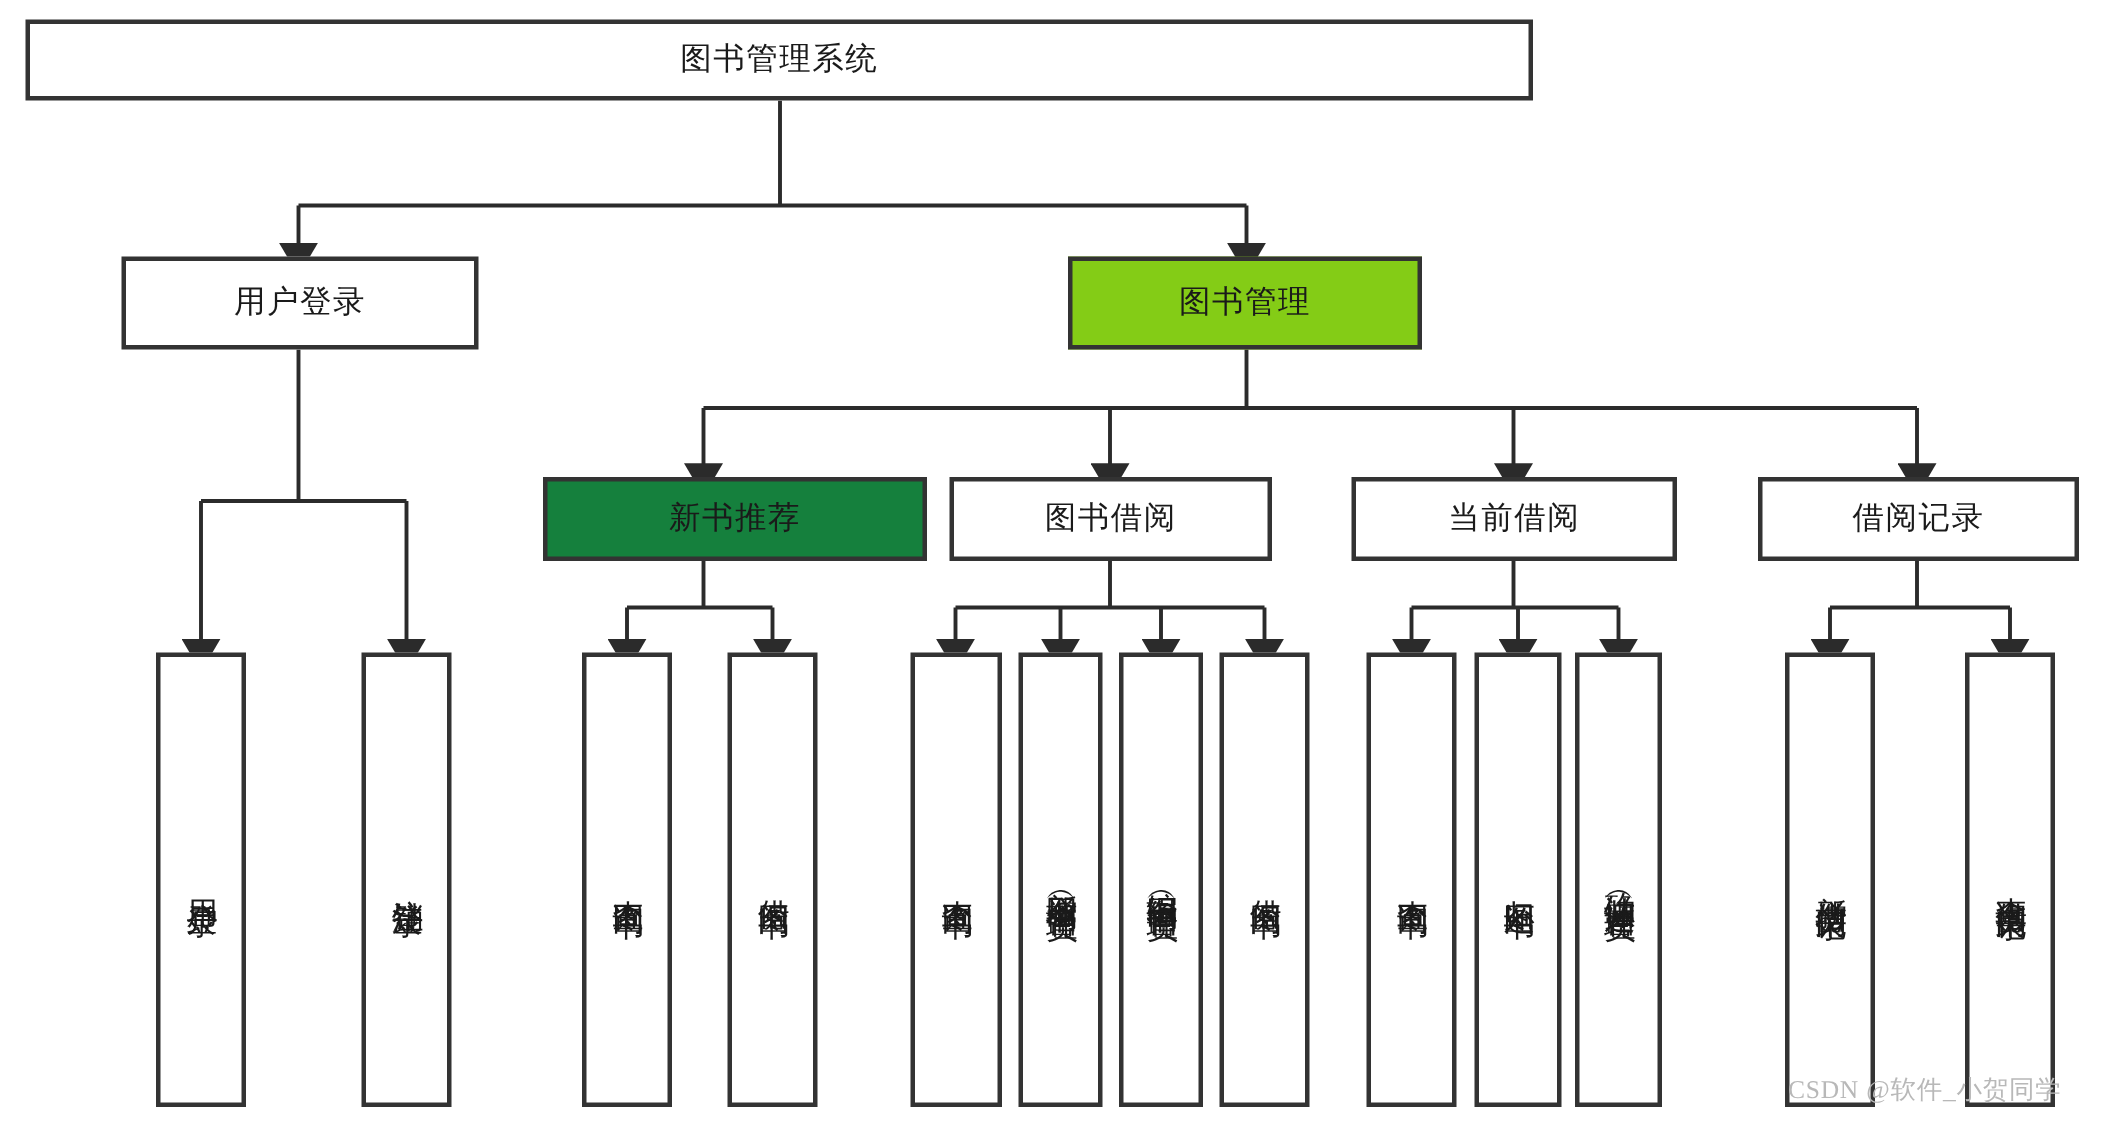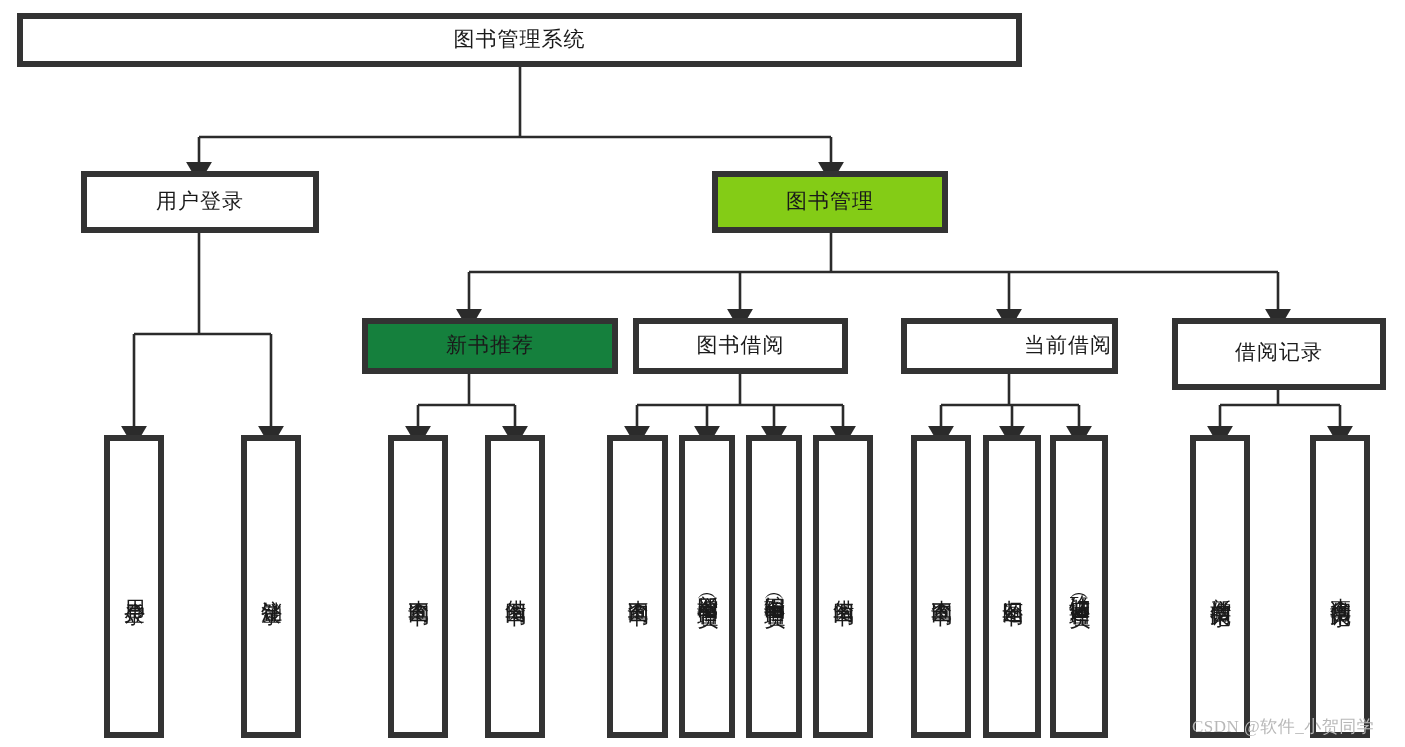--- a/index.html
+++ b/index.html
@@ -23,21 +23,21 @@
     left: 0;
     top: 0;
     width: 1405px;
     height: 747px;
     pointer-events: none;
   }
   .node {
     position: absolute;
     box-sizing: border-box;
     background: #ffffff;
-    border: 6px solid #ec4899;
+    border: 3px solid #ec4899;
     display: flex;
     align-items: center;
     justify-content: center;
     color: #1a1a1a;
     z-index: 2;
   }
   .node-h {
     font-size: 21px;
     letter-spacing: 1px;
     line-height: 1.2;
@@ -131,24 +131,24 @@
   <div class="node node-h" style="left: 712px; top: 171px; width: 236px; height: 62px; border-color: rgb(51, 51, 51); background: #84cc16; color: rgb(26, 26, 26);">
     <span>图书管理</span>
   </div>
 
   <div class="node node-h" style="left: 362px; top: 318px; width: 256px; height: 56px; border-color: rgb(51, 51, 51); background: #15803d; color: rgb(26, 26, 26);">
     <span>新书推荐</span>
   </div>
   <div class="node node-h" style="left: 633px; top: 318px; width: 215px; height: 56px; border-color: rgb(51, 51, 51); background: rgb(255, 255, 255); color: rgb(26, 26, 26);">
     <span>图书借阅</span>
   </div>
-  <div class="node node-h" style="left: 901px; top: 318px; width: 217px; height: 56px; border-color: rgb(51, 51, 51); background: rgb(255, 255, 255); color: rgb(26, 26, 26); justify-content: flex-end;">
+  <div class="node node-h" style="left: 901px; top: 318px; width: 217px; height: 56px; border-color: rgb(51, 51, 51); background: rgb(255, 255, 255); color: rgb(26, 26, 26);">
     <span>当前借阅</span>
   </div>
-  <div class="node node-h" style="left: 1172px; top: 318px; width: 214px; height: 72px; border-color: rgb(51, 51, 51); background: rgb(255, 255, 255); color: rgb(26, 26, 26); font-family: Liberation Mono, monospace;">
+  <div class="node node-h" style="left: 1172px; top: 318px; width: 214px; height: 56px; border-color: rgb(51, 51, 51); background: rgb(255, 255, 255); color: rgb(26, 26, 26);">
     <span>借阅记录</span>
   </div>
 
   <div class="node node-v" style="left: 104px; top: 435px; width: 60px; height: 303px; border-color: rgb(51, 51, 51); background: rgb(255, 255, 255); color: rgb(26, 26, 26);">
     <span class="vtext">用户登录</span>
   </div>
   <div class="node node-v" style="left: 241px; top: 435px; width: 60px; height: 303px; border-color: rgb(51, 51, 51); background: rgb(255, 255, 255); color: rgb(26, 26, 26);">
     <span class="vtext">注销登录</span>
   </div>
   <div class="node node-v" style="left: 388px; top: 435px; width: 60px; height: 303px; border-color: rgb(51, 51, 51); background: rgb(255, 255, 255); color: rgb(26, 26, 26);">

